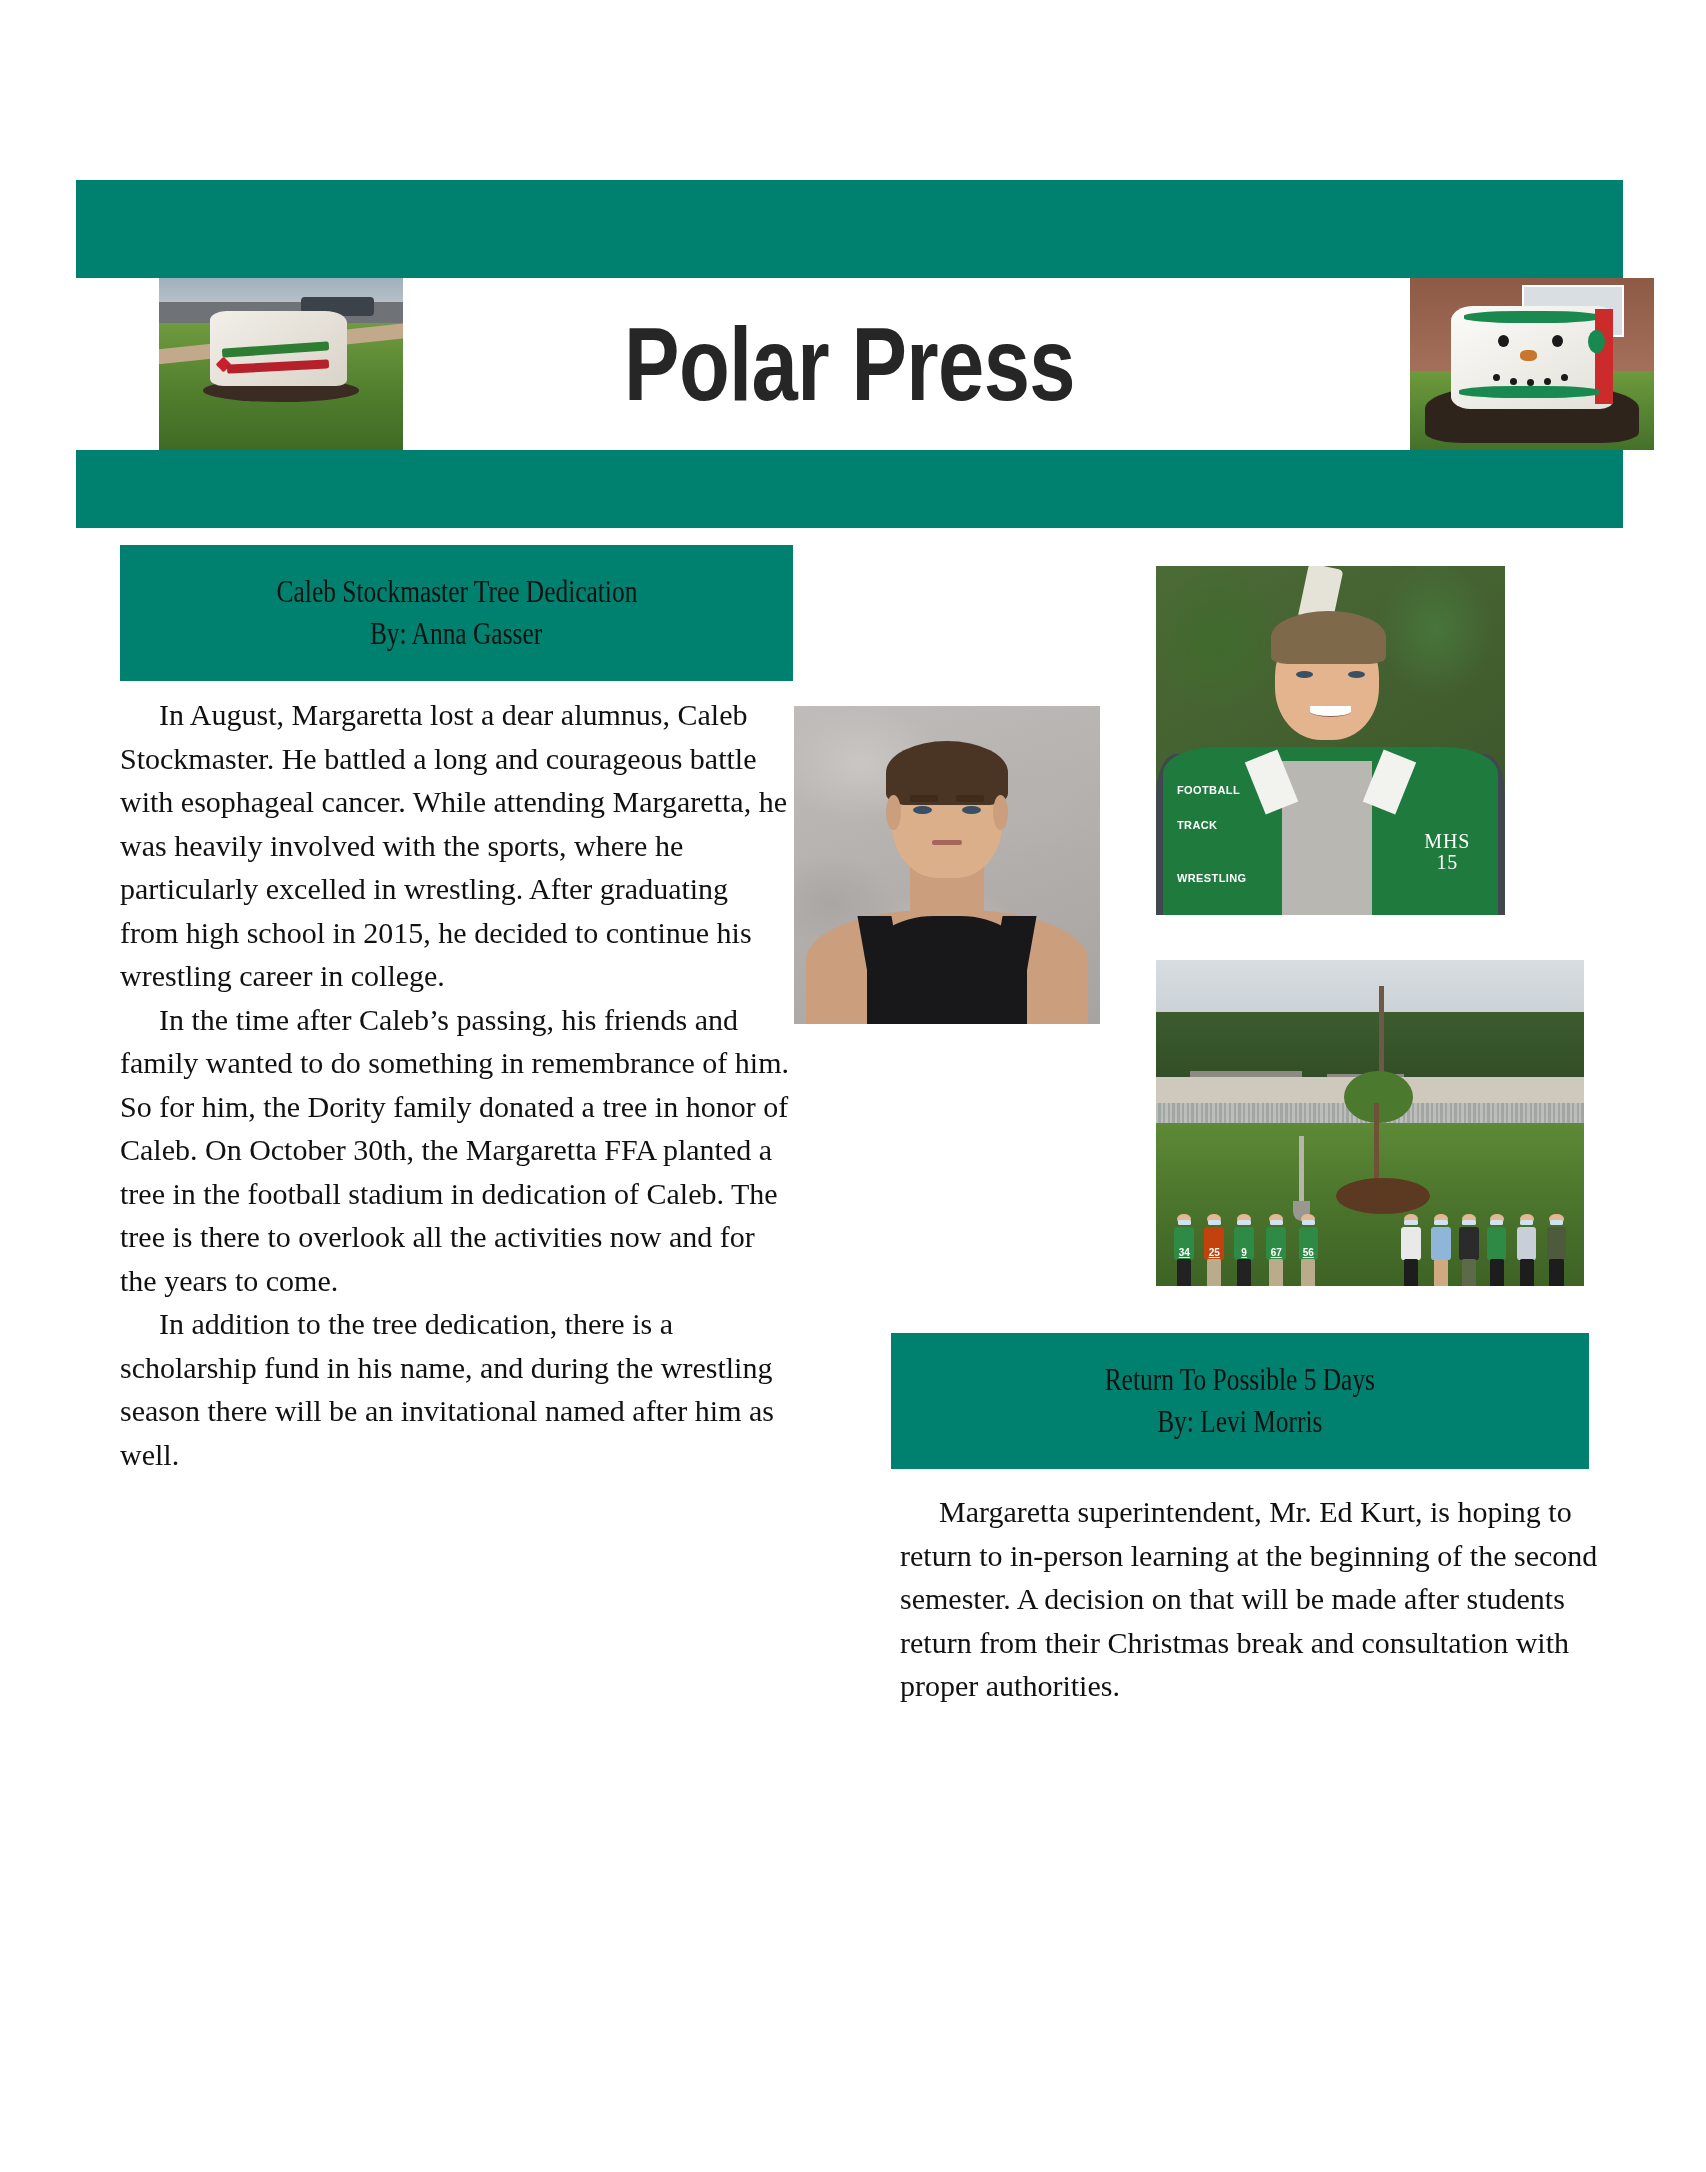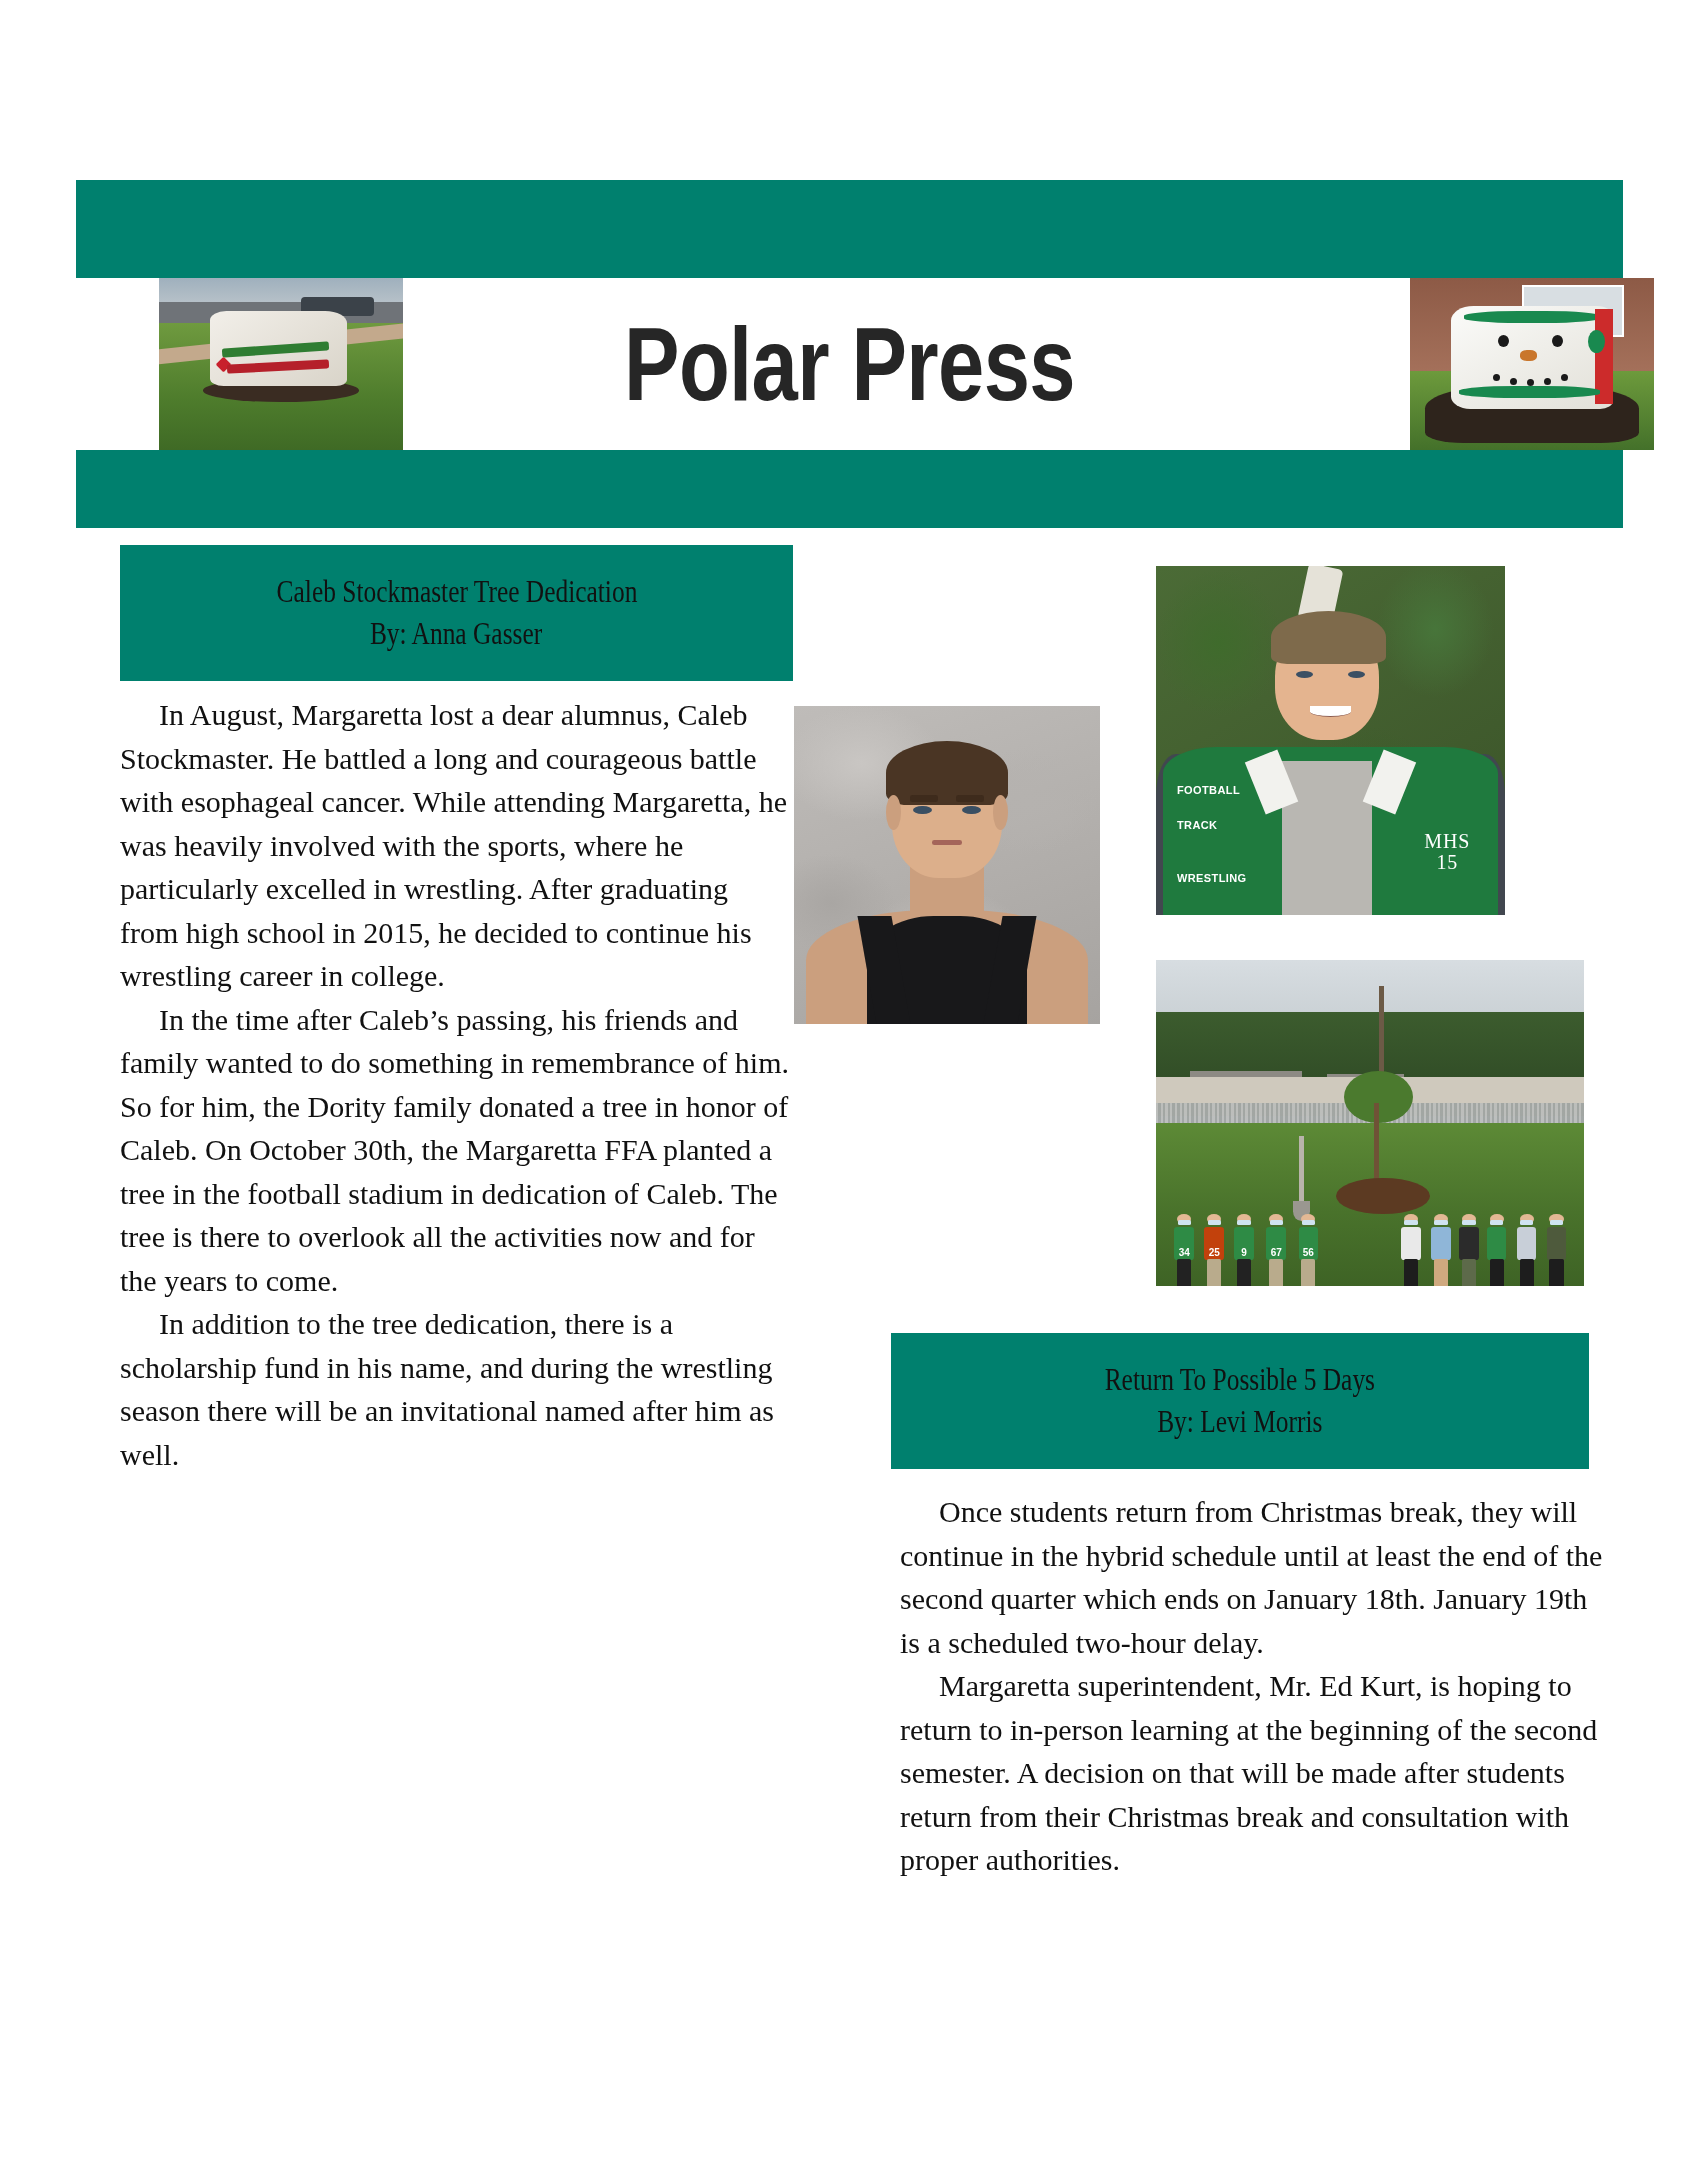--- a/index.html
+++ b/index.html
@@ -140,21 +140,21 @@
   .groupphoto .sapling{position:absolute;bottom:30%;left:51%;width:1%;height:26%;background:#6f5236;}
   .groupphoto .canopy{position:absolute;bottom:50%;left:44%;width:16%;height:16%;background:#4b7a2e;border-radius:50%;}
   .groupphoto .shovel{position:absolute;bottom:22%;left:33.5%;width:1%;height:24%;background:#b9b4ab;}
   .groupphoto .blade{position:absolute;bottom:20%;left:32%;width:4%;height:6%;background:#9a9790;border-radius:0 0 50% 50%;}
   .groupphoto .p{position:absolute;bottom:22%;width:5.2%;}
   .groupphoto .p .hd{position:absolute;top:0;left:18%;width:64%;height:10px;background:#e3b894;border-radius:50%;}
   .groupphoto .p .msk{position:absolute;top:6.2px;left:20%;width:60%;height:4.7px;background:#cfe3f0;border-radius:1.6px;}
   .groupphoto .p .tor{position:absolute;top:12.4px;left:6%;width:88%;height:33px;border-radius:3.1px;}
   .groupphoto .p .lg{position:absolute;top:45px;left:18%;width:64%;height:34px;border-radius:1.6px;}
   .groupphoto .p .num{position:absolute;top:20px;left:0;width:100%;text-align:center;
-      color:#fff;font-size:10px;font-weight:700;font-family:"Liberation Sans",sans-serif;}
+      color:#fff;font-size:10px;font-weight:700;font-family:"Liberation Sans",sans-serif;text-decoration:underline;}
 </style>
 </head>
 <body>
 
 <div class="mast-bar-top"></div>
 <div class="mast-white"></div>
 <div class="mast-bar-bottom"></div>
 
 <div class="ph rock-l">
   <div class="sky"></div>
@@ -338,16 +338,15 @@
       <div class="lg" style="background:#1d1d1d"></div>
     </div>
 </div>
 
 <div class="head-box head-r">
   <div class="ln">Return To Possible 5 Days</div>
   <div class="ln">By: Levi Morris</div>
 </div>
 
 <div class="col col-r">
-  <p>Once students return from Christmas break, they will continue in the hybrid schedule until at least the end of the second quarter which ends on January 18th. January 19th is a scheduled two-hour delay.</p>
   <p>Margaretta superintendent, Mr. Ed Kurt,  is hoping to return to in-person learning at the beginning of the second semester. A decision on that will be made after students return from their Christmas break and consultation with proper authorities.</p>
 </div>
 
 
 </body></html>

